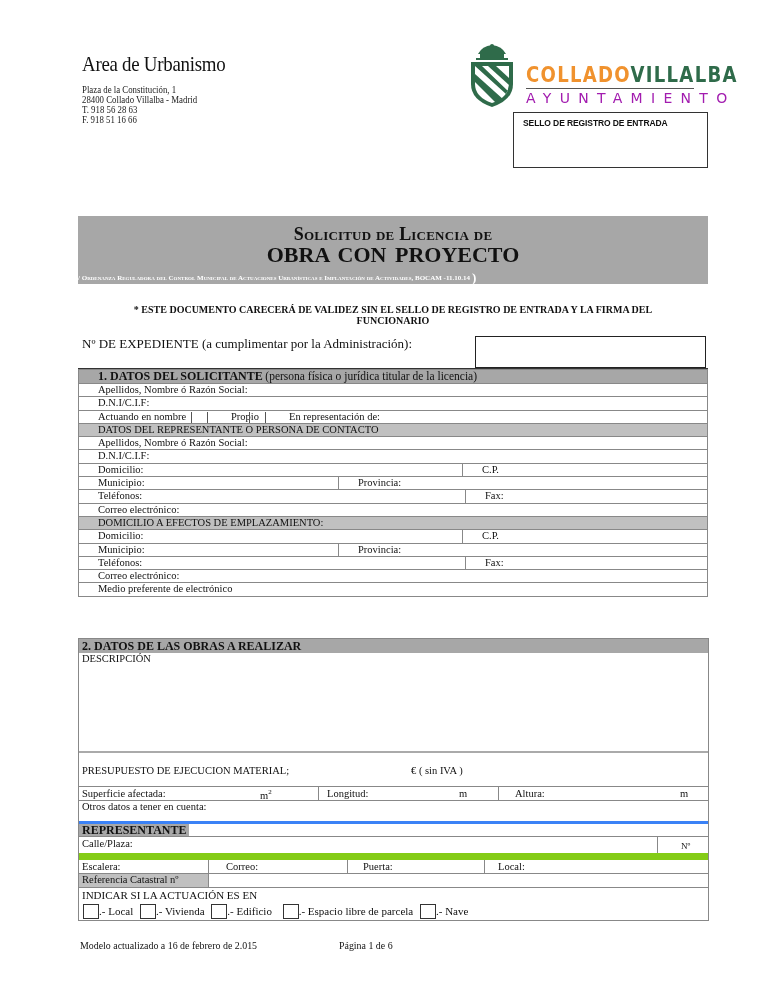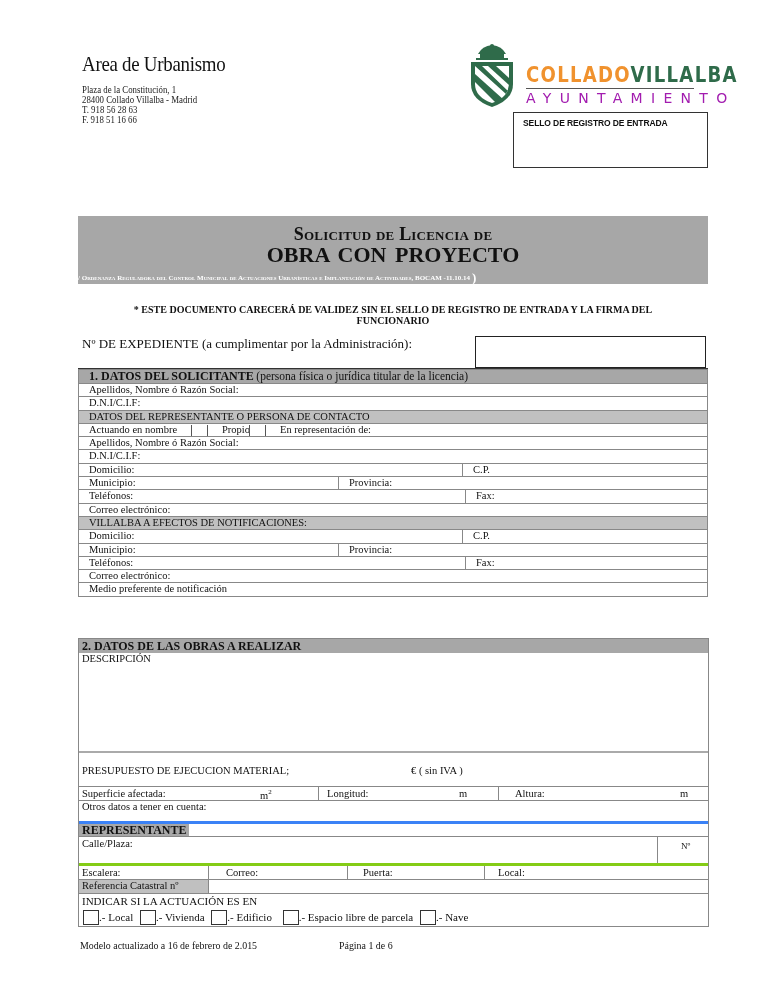--- a/index.html
+++ b/index.html
@@ -35,35 +35,35 @@
 
     .exp-label { left: 82px; top: 336px; font-size: 13px; }
     .exp-box { left: 475px; top: 336px; width: 231px; height: 32px; border: 1px solid #222; }
     .exp-rule { left: 78px; top: 368px; width: 630px; height: 1px; background: #333; }
 
     
     .form { left: 78px; width: 630px; border: 1px solid #888; border-top: none; }
     .row { position: relative; height: 13.3px; border-top: 1px solid #888; font-size: 10.5px; line-height: 12px; white-space: nowrap; }
     .row.hdr { background: #a7a7a7; }
     .row.sub { background: #c0c0c0; }
-    .cell { position: absolute; top: 0; bottom: 0; padding-left: 10px; }
+    .cell { position: absolute; top: 0; bottom: 0; padding-left: 19px; }
     .vline { position: absolute; top: 0; bottom: 0; width: 1px; background: #888; }
     .hdr-main { font-weight: bold; font-size: 12px; }
     .hdr-paren { font-size: 11.5px; }
     .chk { position: absolute; top: 1px; width: 17px; height: 12px; border-left: 1px solid #555; border-right: 1px solid #555; }
 
     .sec2 { left: 78px; top: 638px; width: 631px; border: 1px solid #888; }
     .s2-hdr { height: 14px; background: #a7a7a7; font-weight: bold; font-size: 12px; line-height: 14px; padding-left: 3px; }
     .s2-desc { height: 100px; font-size: 10.5px; padding-left: 3px; border-bottom: 2px solid #aaa; }
     .s2-pres { height: 34px; position: relative; font-size: 10.5px; border-bottom: 1px solid #888; }
     .s2-sup { height: 14px; position: relative; font-size: 10.5px; border-bottom: 1px solid #888; text-align: center; }
     .s2-otros { height: 23px; position: relative; font-size: 10.5px; border-bottom: 3px solid #3b82f6; }
     .s2-empl { height: 12px; position: relative; }
     .empl-label { position: absolute; left: 0; top: 0; background: #a7a7a7; font-weight: bold; font-size: 12px; line-height: 12px; padding: 0 3px; }
-    .s2-calle { height: 30px; position: relative; font-size: 10.5px; border-top: 1px solid #888; border-bottom: 3px solid #84cc16; }
+    .s2-calle { height: 24px; position: relative; font-size: 10.5px; border-top: 1px solid #888; border-bottom: 7px solid #84cc16; }
     .s2-esc { height: 14px; position: relative; font-size: 10.5px; border-bottom: 1px solid #888; }
     .s2-ref { height: 14px; position: relative; font-size: 10.5px; border-bottom: 1px solid #888; }
     .s2-ind { height: 14px; position: relative; font-size: 11px; line-height: 14px; padding-left: 3px; }
     .s2-opts { height: 18px; position: relative; font-size: 11px; line-height: 18px; }
     .optbox { display: inline-block; width: 16px; height: 15px; border: 1px solid #333; vertical-align: -4px; margin-left: 4px; }
     .opt { display: inline-block; margin-right: 0px; }
 
     .footer { top: 939px; font-size: 11px; transform: scaleX(0.9); transform-origin: left; }
   </style>
 </head>
@@ -120,30 +120,30 @@
 <div class="abs form" style="top:369px">
   <div class="row hdr" style="height:14px">
     <div class="cell"><span class="hdr-main">1. DATOS DEL SOLICITANTE</span> <span class="hdr-paren">(persona física o jurídica titular de la licencia)</span></div>
   </div>
   <div class="row">
       <div class="cell">Apellidos, Nombre ó Razón Social:</div>
     </div>
   <div class="row">
       <div class="cell">D.N.I/C.I.F:</div>
     </div>
-  <div class="row sub">
-      <div class="cell">DATOS DEL REPRESENTANTE O PERSONA DE CONTACTO</div>
-    </div>
   <div class="row">
     <div class="cell" style="left:0">Actuando en nombre</div>
     <div class="chk" style="left:112px"></div>
     <div class="cell" style="left:133px">Propio</div>
     <div class="chk" style="left:170px"></div>
     <div class="cell" style="left:191px">En representación de:</div>
   </div>
+  <div class="row sub">
+      <div class="cell">DATOS DEL REPRESENTANTE O PERSONA DE CONTACTO</div>
+    </div>
   <div class="row">
       <div class="cell">Apellidos, Nombre ó Razón Social:</div>
     </div>
   <div class="row">
       <div class="cell">D.N.I/C.I.F:</div>
     </div>
   <div class="row">
     <div class="cell">Domicilio:</div>
     <div class="vline" style="left:383px"></div>
     <div class="cell" style="left:384px">C.P.</div>
@@ -155,42 +155,42 @@
   </div>
   <div class="row">
     <div class="cell">Teléfonos:</div>
     <div class="vline" style="left:386px"></div>
     <div class="cell" style="left:387px">Fax:</div>
   </div>
   <div class="row">
       <div class="cell">Correo electrónico:</div>
     </div>
   <div class="row sub">
-      <div class="cell">VILLALBA A EFECTOS DE NOTIFICACIONES:</div>
+      <div class="cell">DOMICILIO A EFECTOS DE EMPLAZAMIENTO:</div>
     </div>
   <div class="row">
     <div class="cell">Domicilio:</div>
     <div class="vline" style="left:383px"></div>
     <div class="cell" style="left:384px">C.P.</div>
   </div>
   <div class="row">
     <div class="cell">Municipio:</div>
     <div class="vline" style="left:259px"></div>
     <div class="cell" style="left:260px">Provincia:</div>
   </div>
   <div class="row">
     <div class="cell">Teléfonos:</div>
     <div class="vline" style="left:386px"></div>
     <div class="cell" style="left:387px">Fax:</div>
   </div>
   <div class="row">
       <div class="cell">Correo electrónico:</div>
     </div>
   <div class="row">
-      <div class="cell">Medio preferente de notificación</div>
+      <div class="cell">Medio preferente de electrónico</div>
     </div>
 </div>
 
 <div class="abs sec2">
   <div class="s2-hdr">2. DATOS  DE LAS OBRAS A REALIZAR</div>
   <div class="s2-desc"><span>DESCRIPCIÓN</span></div>
   <div class="s2-pres">
     <span class="abs" style="left:3px; top:12px">PRESUPUESTO DE EJECUCION MATERIAL;</span>
     <span class="abs" style="left:332px; top:12px">€ ( sin IVA )</span>
   </div>

